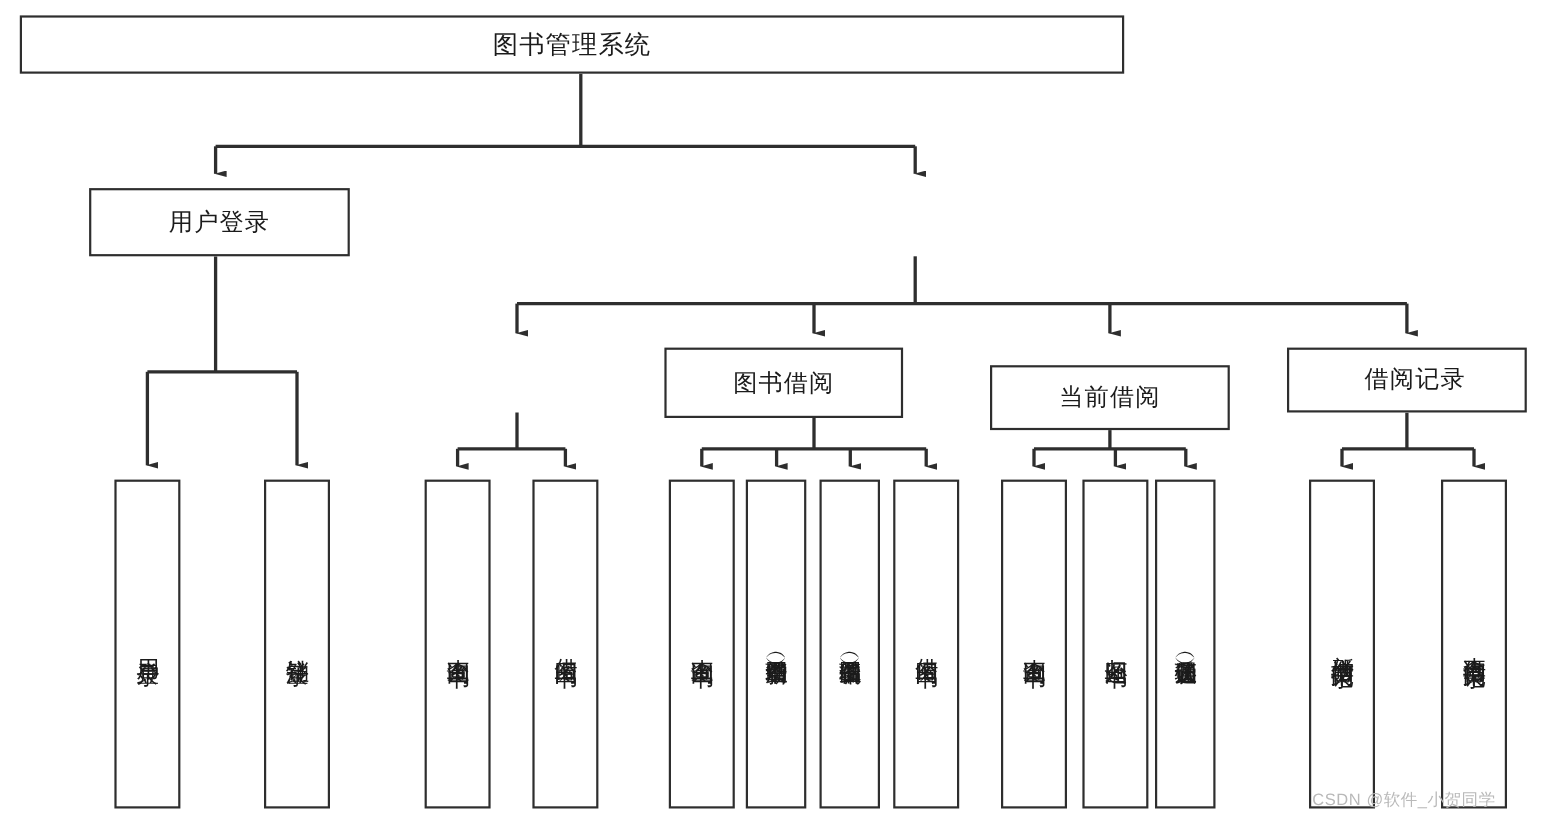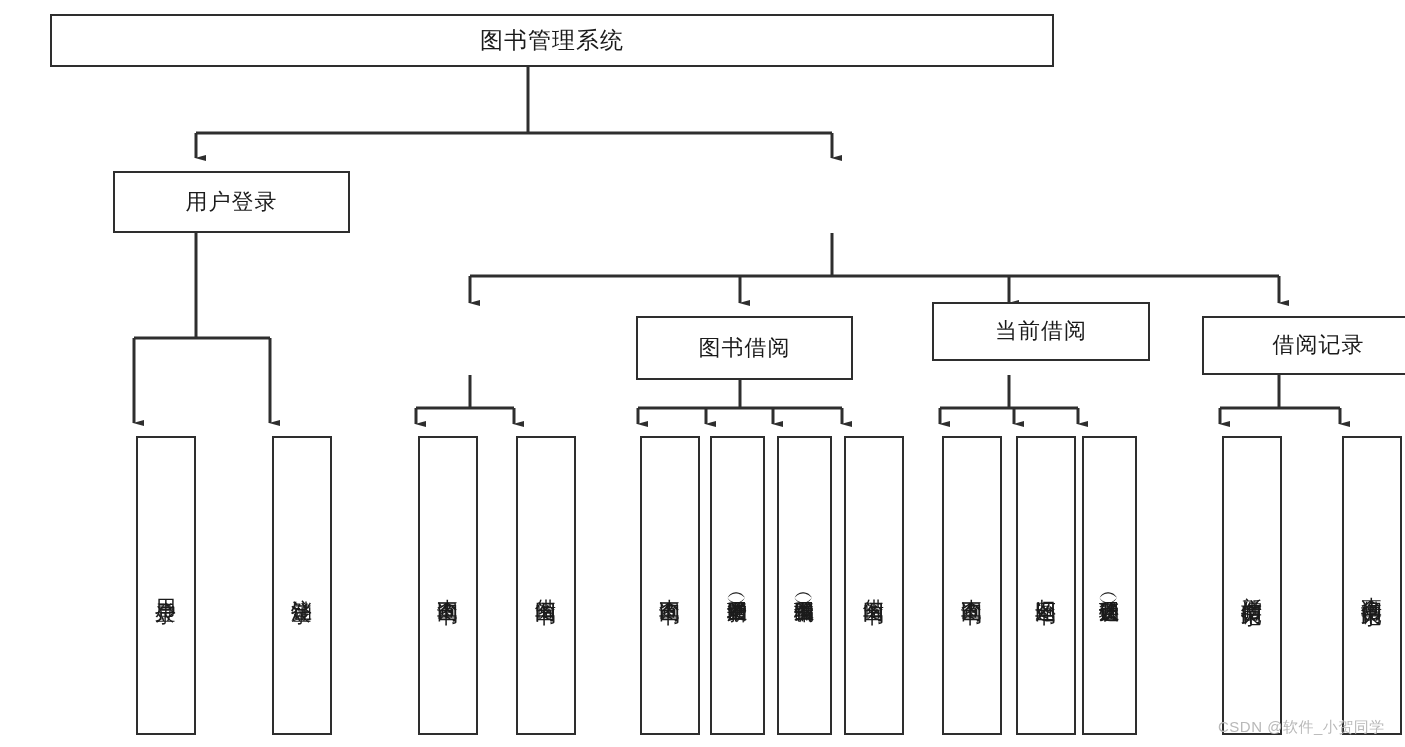--- a/index.html
+++ b/index.html
@@ -27,21 +27,20 @@
   }
   .node {
     position: absolute;
     box-sizing: border-box;
     background: #ffffff;
     border: 2px solid #2e2e2e;
     display: flex;
     align-items: center;
     justify-content: center;
     color: #1b1b1b;
-    margin-left: 32px;
   }
   .node.horiz {
     font-size: 22px;
     letter-spacing: 1px;
     line-height: 1.2;
   }
   .node.root {
     font-size: 23px;
   }
   .node.vert {
@@ -58,21 +57,20 @@
     letter-spacing: 0px;
     font-size: 20px;
   }
   .watermark {
     position: absolute;
     font-size: 15px;
     color: #b9b9b9;
     letter-spacing: 0.5px;
     white-space: nowrap;
     user-select: none;
-    margin-left: 25px;
   }
 </style>
 </head>
 <body>
 
 <div id="canvas">
 
   <svg class="edges" viewBox="0 0 1405 747">
     <defs>
       <marker id="arrow" markerWidth="10" markerHeight="12" refX="3" refY="10" orient="auto" markerUnits="userSpaceOnUse">
@@ -121,21 +119,21 @@
       <path d="M 1220 408 L 1220 424" marker-end="url(#arrow)"></path>
       <path d="M 1340 408 L 1340 424" marker-end="url(#arrow)"></path>
     </g>
   </svg>
 
   <div class="node horiz root" style="left:18px; top:14px; width:1004px; height:53px;">图书管理系统</div>
 
   <div class="node horiz" style="left:81px; top:171px; width:237px; height:62px;">用户登录</div>
 
   <div class="node horiz" style="left:604px; top:316px; width:217px; height:64px;">图书借阅</div>
-  <div class="node horiz" style="left:900px; top:302px; width:218px; height:59px;font-family:Liberation Serif, serif;">当前借阅</div>
+  <div class="node horiz" style="left:900px; top:332px; width:218px; height:59px;font-family:Liberation Serif, serif;">当前借阅</div>
   <div class="node horiz" style="left:1170px; top:316px; width:218px; height:59px;padding-left:15px;">借阅记录</div>
 
   <div class="node vert" style="left:104px; top:436px; width:60px; height:299px;">用户登录</div>
   <div class="node vert" style="left:240px; top:436px; width:60px; height:299px;">注销登录</div>
 
   <div class="node vert" style="left:386px; top:436px; width:60px; height:299px;">查询图书</div>
   <div class="node vert" style="left:484px; top:436px; width:60px; height:299px;">借阅图书</div>
 
   <div class="node vert" style="left:608px; top:436px; width:60px; height:299px;">查询图书</div>
   <div class="node vert tight" style="left:678px; top:436px; width:55px; height:299px;">新增图书（管理员）</div>

